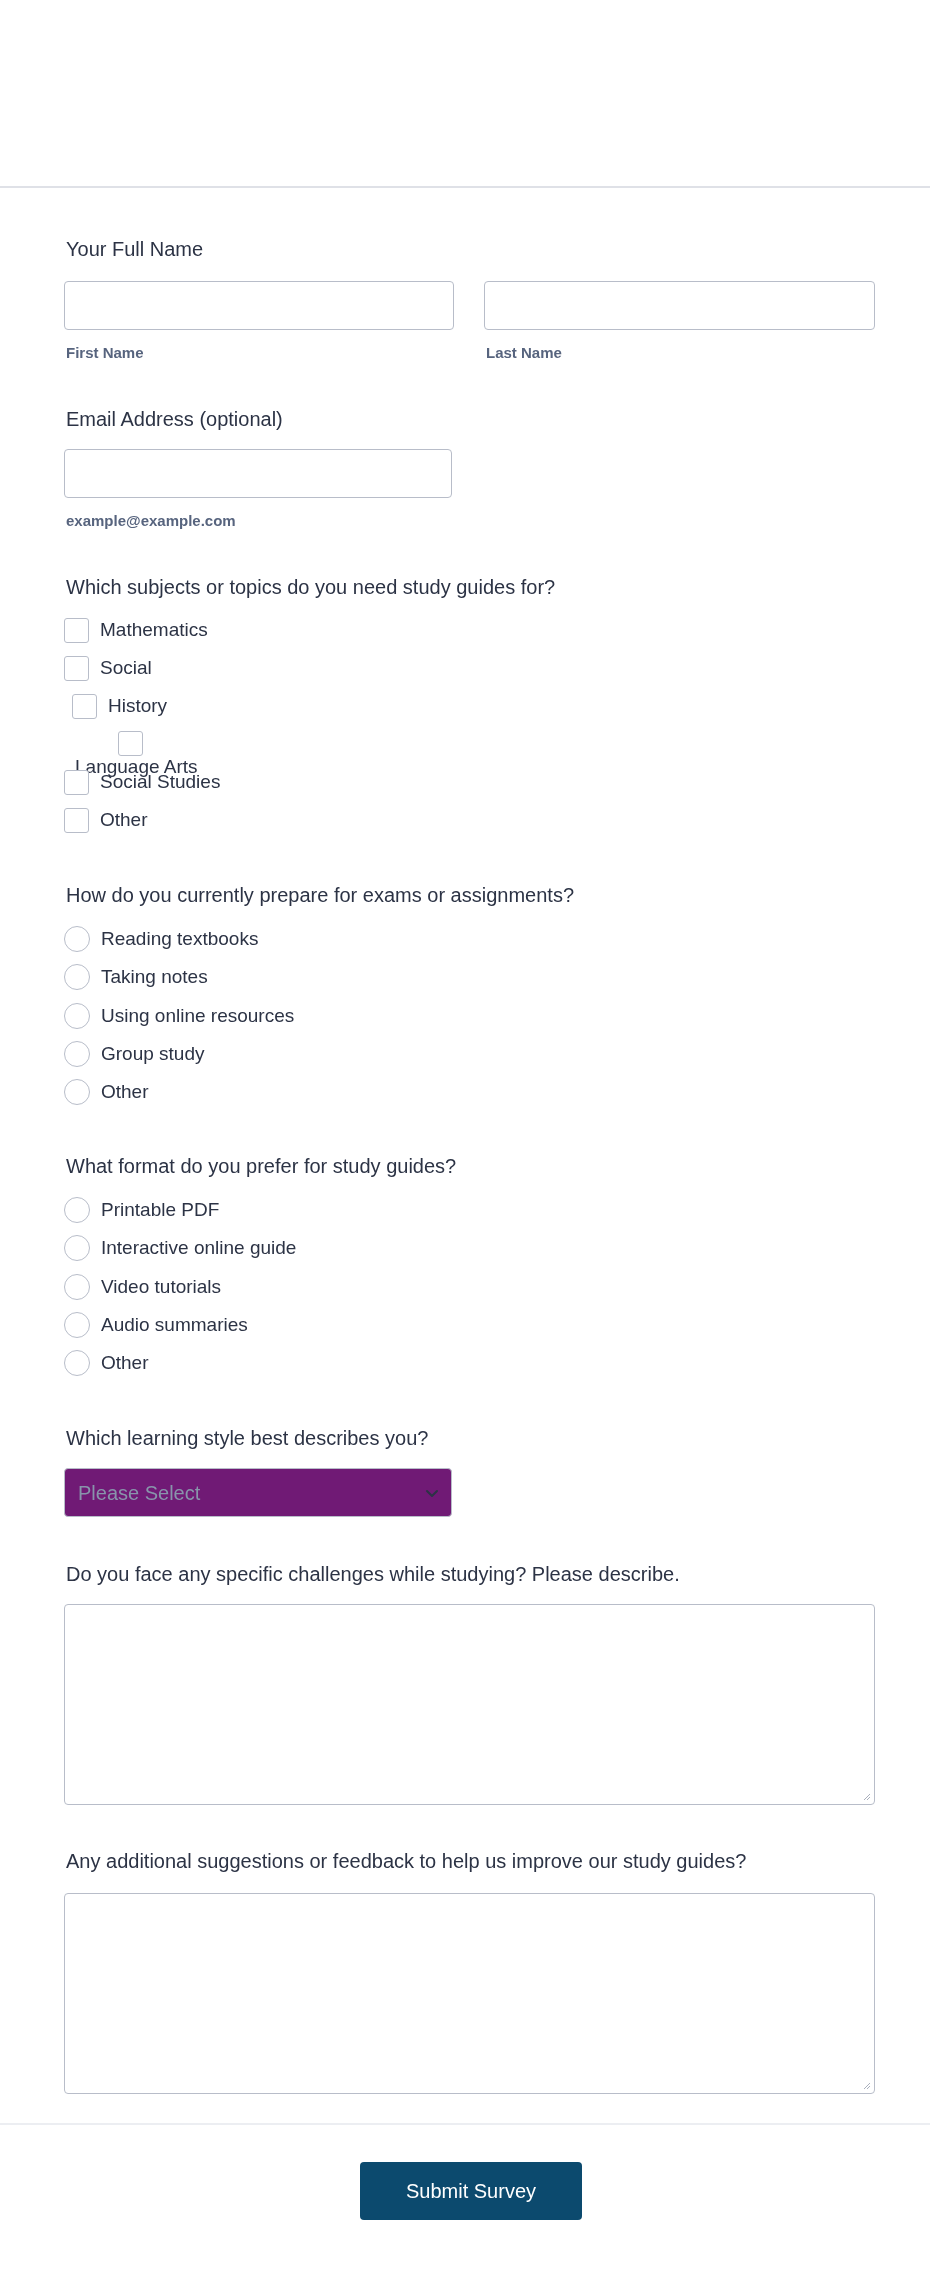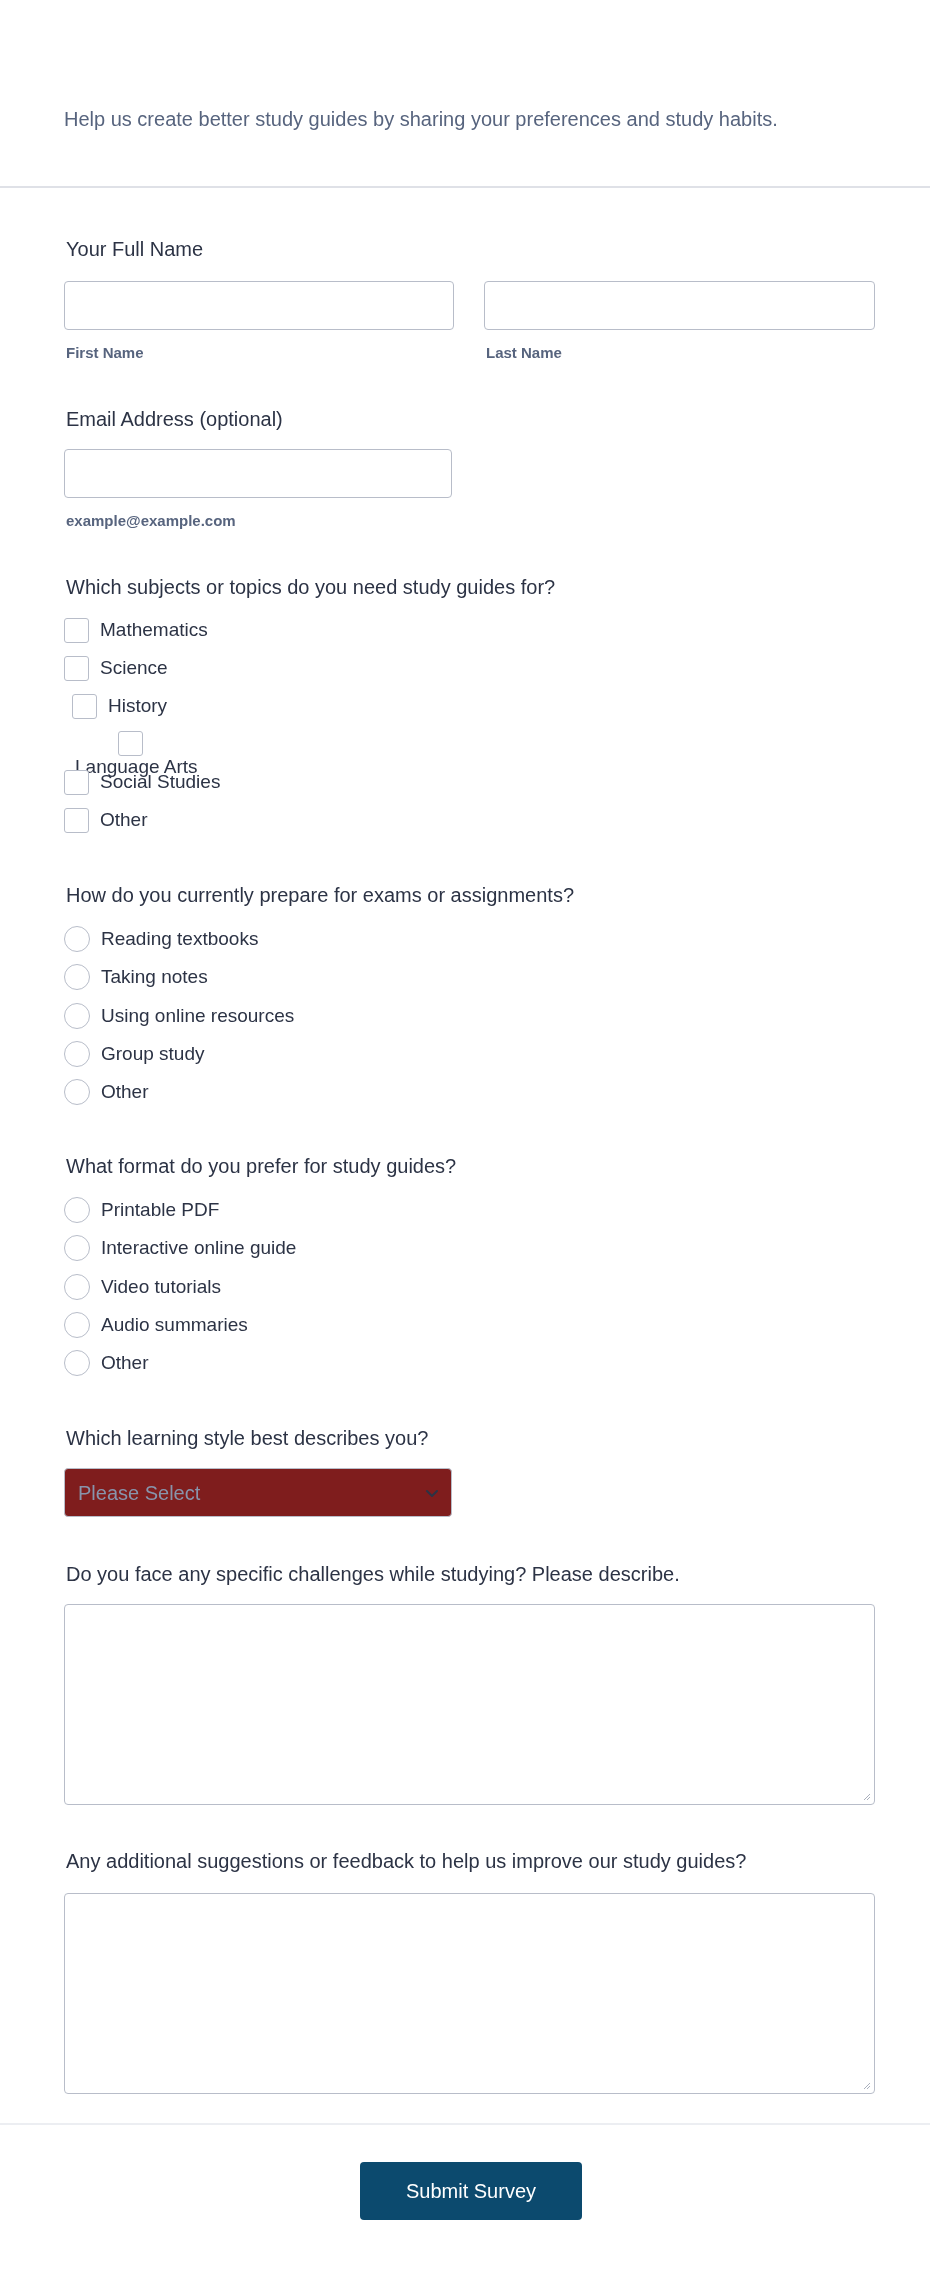--- a/index.html
+++ b/index.html
@@ -8,53 +8,52 @@
   .header { position: absolute; left: 0; top: 0; width: 930px; height: 188px; border-bottom: 2px solid #dfe1e7; }
   .title { position: absolute; left: 64px; top: 50px; font-size: 42px; font-weight: 700; color: #2c3345; letter-spacing: 0.2px; white-space: nowrap; }
   .subtitle { position: absolute; left: 64px; top: 108px; font-size: 20px; color: #57647e; white-space: nowrap; }
   .label { position: absolute; left: 66px; font-size: 20px; color: #2c3345; white-space: nowrap; }
   .sublabel { position: absolute; font-size: 15px; color: #57647e; white-space: nowrap; font-weight: bold; }
   .input { position: absolute; height: 49px; border: 1px solid #b8bdc9; border-radius: 4px; background: #fff; }
   .opt { position: absolute; left: 64px; height: 26px; display: flex; align-items: center; }
   .cb { width: 25px; height: 25px; border: 1px solid #b8bdc9; border-radius: 3px; background: #fff; flex-shrink: 0; }
   .rb { width: 26px; height: 26px; border: 1px solid #b8bdc9; border-radius: 50%; background: #fff; flex-shrink: 0; }
   .opt-label { margin-left: 11px; font-size: 19px; color: #2c3345; white-space: nowrap; }
-  .select { position: absolute; left: 64px; top: 1468px; width: 388px; height: 49px; border: 1px solid #b8bdc9; border-radius: 4px; background: #7f1d1d; }
+  .select { position: absolute; left: 64px; top: 1468px; width: 388px; height: 49px; border: 1px solid #b8bdc9; border-radius: 4px; background: #701a75; }
   .select-text { position: absolute; left: 13px; top: 13px; font-size: 20px; color: #8894ab; }
   .chev { position: absolute; right: 12px; top: 17px; width: 14px; height: 14px; }
   .textarea { position: absolute; left: 64px; width: 811px; height: 201px; border: 1px solid #b8bdc9; border-radius: 4px; background: #fff; }
   .grip { position: absolute; right: 3px; bottom: 3px; width: 9px; height: 9px; }
   .footer-line { position: absolute; left: 0; top: 2123px; width: 930px; height: 2px; background: #eceef2; }
   .submit { position: absolute; left: 360px; top: 2162px; width: 222px; height: 58px; background: #0c4a6e; border-radius: 4px; border: none; color: #fff; font-size: 20px; display: flex; align-items: center; justify-content: center; }
 </style>
 </head>
 <body>
 
 <div class="header">
-  <p class="subtitle">Help us create better study guides by sharing your preferences and study habits.</p>
 </div>
 
 <div class="label" style="top:238px;">Your Full Name</div>
 <input class="input" style="left: 64px; top: 281px; width: 390px;" value="">
 <div class="sublabel" style="left:66px; top:344px;">First Name</div>
 <input class="input" style="left: 484px; top: 281px; width: 391px;" value="">
 <div class="sublabel" style="left:486px; top:344px;">Last Name</div>
 
 <div class="label" style="top:408px;">Email Address (optional)</div>
 <input class="input" style="left: 64px; top: 449px; width: 388px;" value="">
 <div class="sublabel" style="left:66px; top:512px;">example@example.com</div>
 
 <div class="label" style="top:576px;">Which subjects or topics do you need study guides for?</div>
 <div class="opt" style="top:617px;">
     <span class="cb"></span>
     <span class="opt-label">Mathematics</span>
   </div>
 <div class="opt" style="top:655px;">
     <span class="cb"></span>
-    <span class="opt-label">Science</span>
+    <span class="opt-label">Social</span>
   </div>
 <div class="opt" style="top:693px;margin-left:8px;">
     <span class="cb"></span>
     <span class="opt-label">History</span>
   </div>
 <div class="opt" style="top:731px;flex-direction:column;">
     <span class="cb"></span>
     <span class="opt-label">Language Arts</span>
   </div>
 <div class="opt" style="top:769px;">

